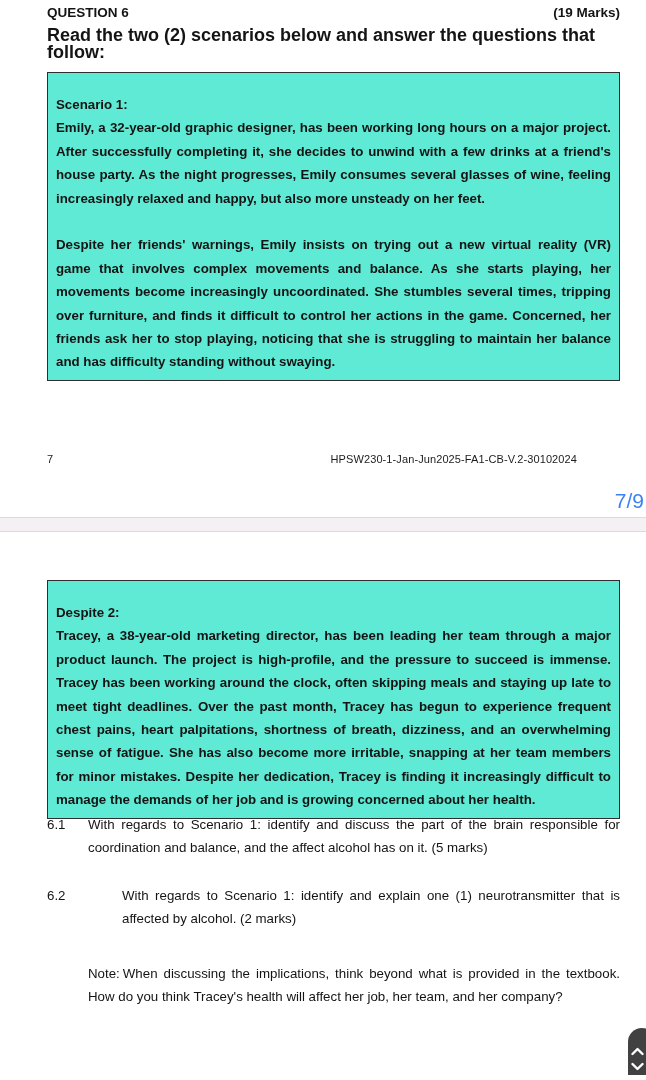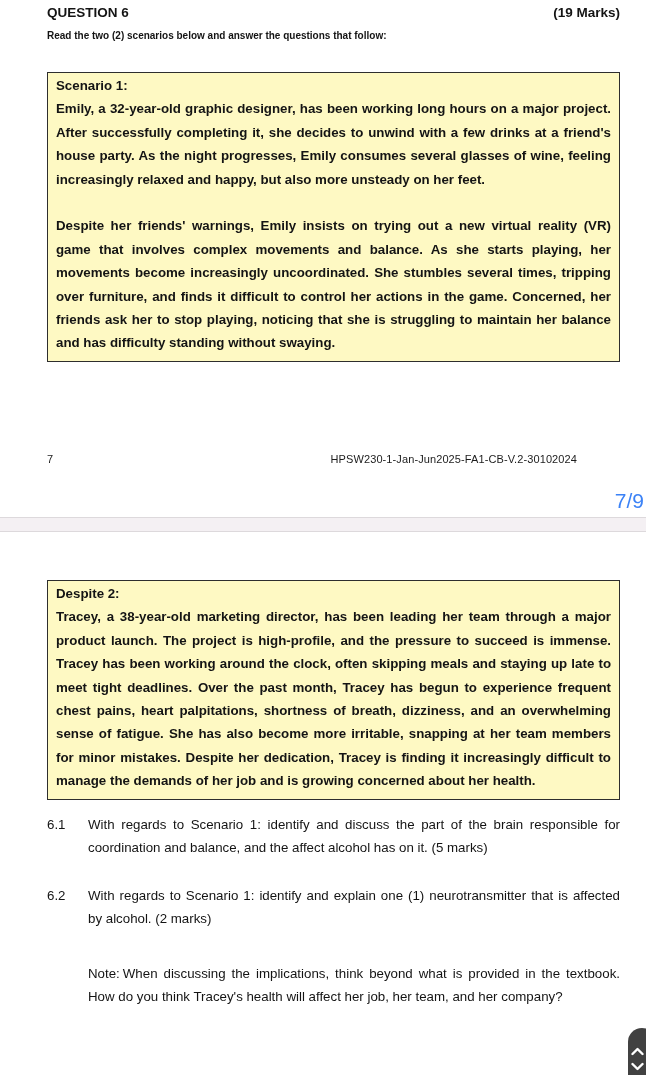--- a/index.html
+++ b/index.html
@@ -20,30 +20,30 @@
     top: 4px; left: 47px; right: 26px;
     display: flex;
     justify-content: space-between;
     font-size: 13.5px;
     font-weight: bold;
     line-height: 17px;
   }
   .instruction {
     position: absolute;
     top: 27px; left: 47px; right: 11px;
-    font-size: 10px;
+    font-size: 18px;
     font-weight: bold;
     line-height: 17px;
   }
   .scenario-box {
     position: absolute;
     left: 47px; right: 26px;
     border: 1px solid #2e2e2e;
-    background: #fef9c3;
-    padding: 1px 8px 6px 8px;
+    background: #5eead4;
+    padding: 20px 8px 6px 8px;
     font-size: 13.3px;
     line-height: 23.4px;
   }
   .box1 { top: 72px; }
   .box2 { top: 580px; }
   .scenario-title { font-weight: bold; }
   .scenario-para {
     text-align: justify;
     text-justify: inter-word;
     font-weight: bold;
@@ -79,21 +79,21 @@
   }
 
   
   .questions {
     position: absolute;
     top: 813px; left: 47px; right: 26px;
     font-size: 13.3px;
     line-height: 23.4px;
   }
   .q-row { display: flex; }
-  .q-row + .q-row { margin-top: 24px; }
+  .q-row + .q-row { margin-top: 24px; gap: 34px; }
   .q-num { width: 41px; flex-shrink: 0; }
   .q-text { flex: 1; text-align: justify; text-justify: inter-word; }
   .note-row { margin-top: 31px; padding-left: 41px; }
   .note-para { text-align: justify; text-justify: inter-word; }
   .note-label { font-weight: normal; margin-right: 3px; }
 
   
   .scroll-pill {
     position: absolute;
     top: 1028px;

